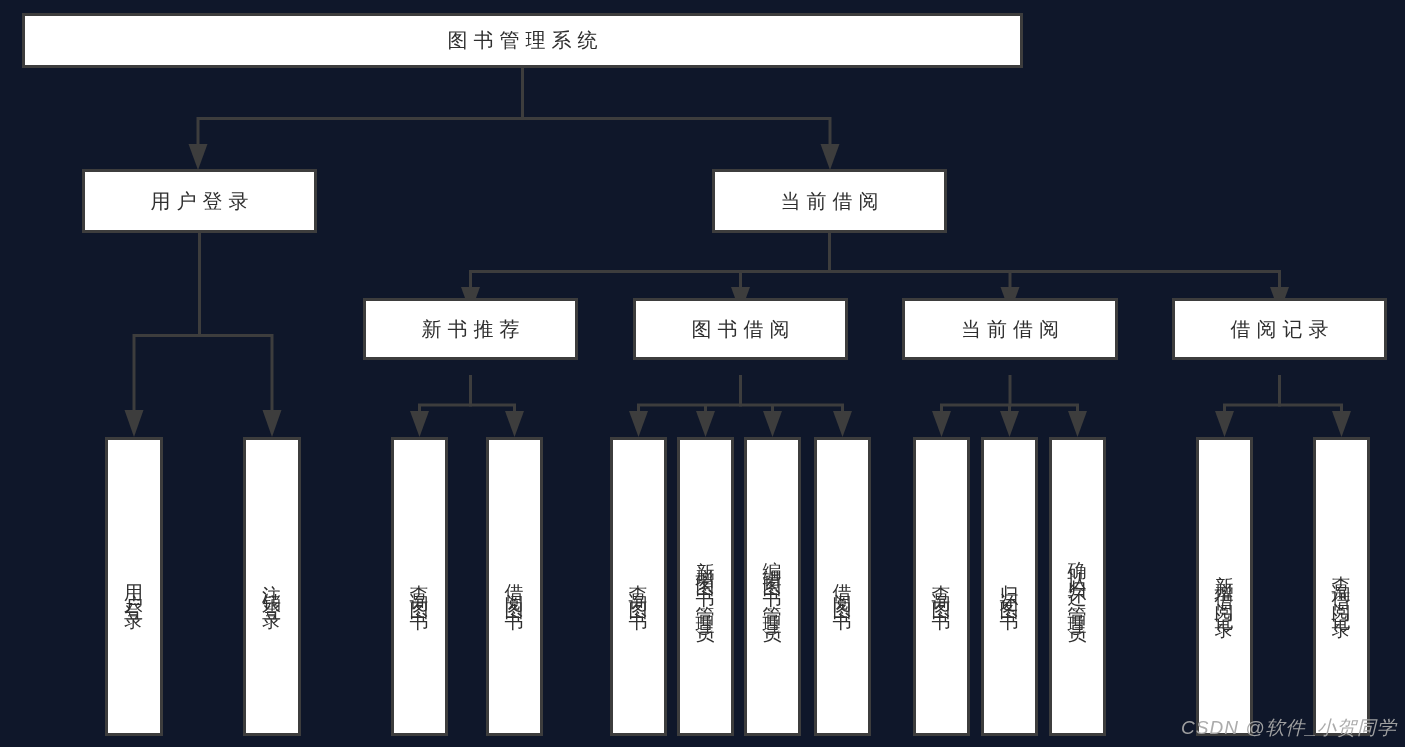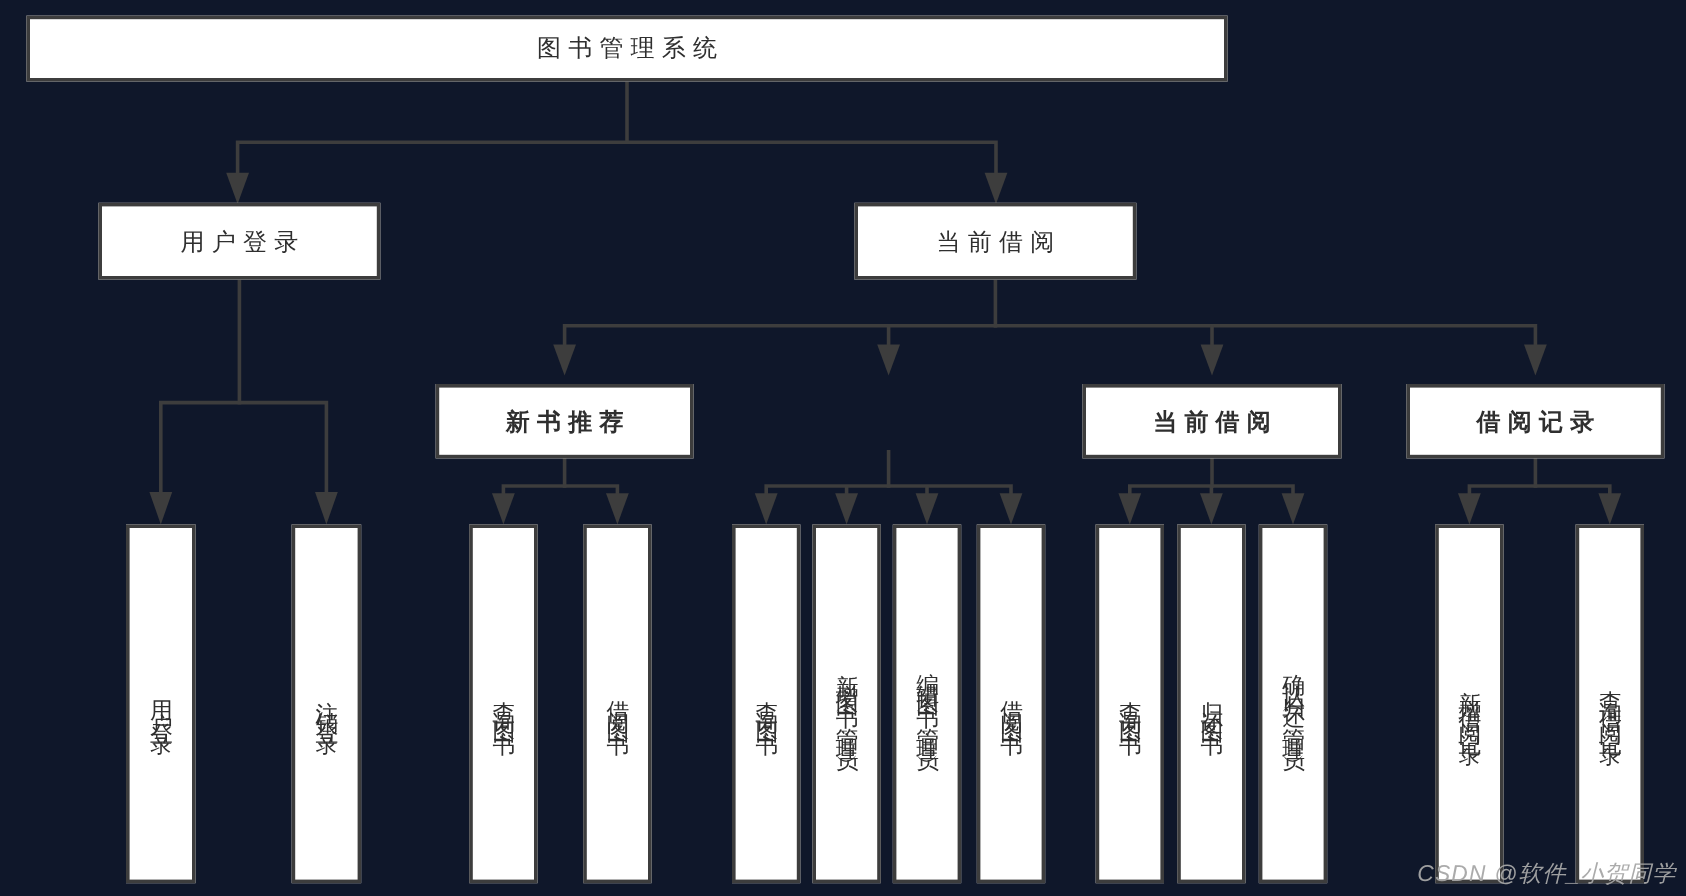--- a/index.html
+++ b/index.html
@@ -27,21 +27,21 @@
     color: #2f2f2f;
   }
   .hlabel {
     font-size: 20px;
     letter-spacing: 6px;
     padding-left: 6px; 
     white-space: nowrap;
   }
   .node.root   { left: 22px;  top: 13px;  width: 1001px; height: 55px; }
   .node.lv2    { top: 169px; width: 235px; height: 64px; }
-  .node.lv3    { top: 320px; width: 215px; height: 62px; font-weight: bold; }
+  .node.lv3    { top: 298px; width: 215px; height: 62px; }
   .node.leaf   { top: 437px; width: 57px;  height: 299px; }
   .vlabel {
     writing-mode: vertical-rl;
     font-size: 19px;
     letter-spacing: 9px;
     line-height: 1;
     white-space: nowrap;
     color: #2f2f2f;
   }
   #watermark {
@@ -132,20 +132,23 @@
   <div class="node lv2" style="left:82px;">
     <span class="hlabel">用户登录</span>
   </div>
   <div class="node lv2" style="left:712px;">
     <span class="hlabel">当前借阅</span>
   </div>
 
   <div class="node lv3" style="left:363px;">
     <span class="hlabel">新书推荐</span>
   </div>
+  <div class="node lv3" style="left:633px;">
+    <span class="hlabel">图书借阅</span>
+  </div>
   <div class="node lv3" style="left:902px; width:216px;">
     <span class="hlabel">当前借阅</span>
   </div>
   <div class="node lv3" style="left:1172px;">
     <span class="hlabel">借阅记录</span>
   </div>
 
   <div class="node leaf" style="left:105px; width:58px;">
     <span class="vlabel">用户登录</span>
   </div>

